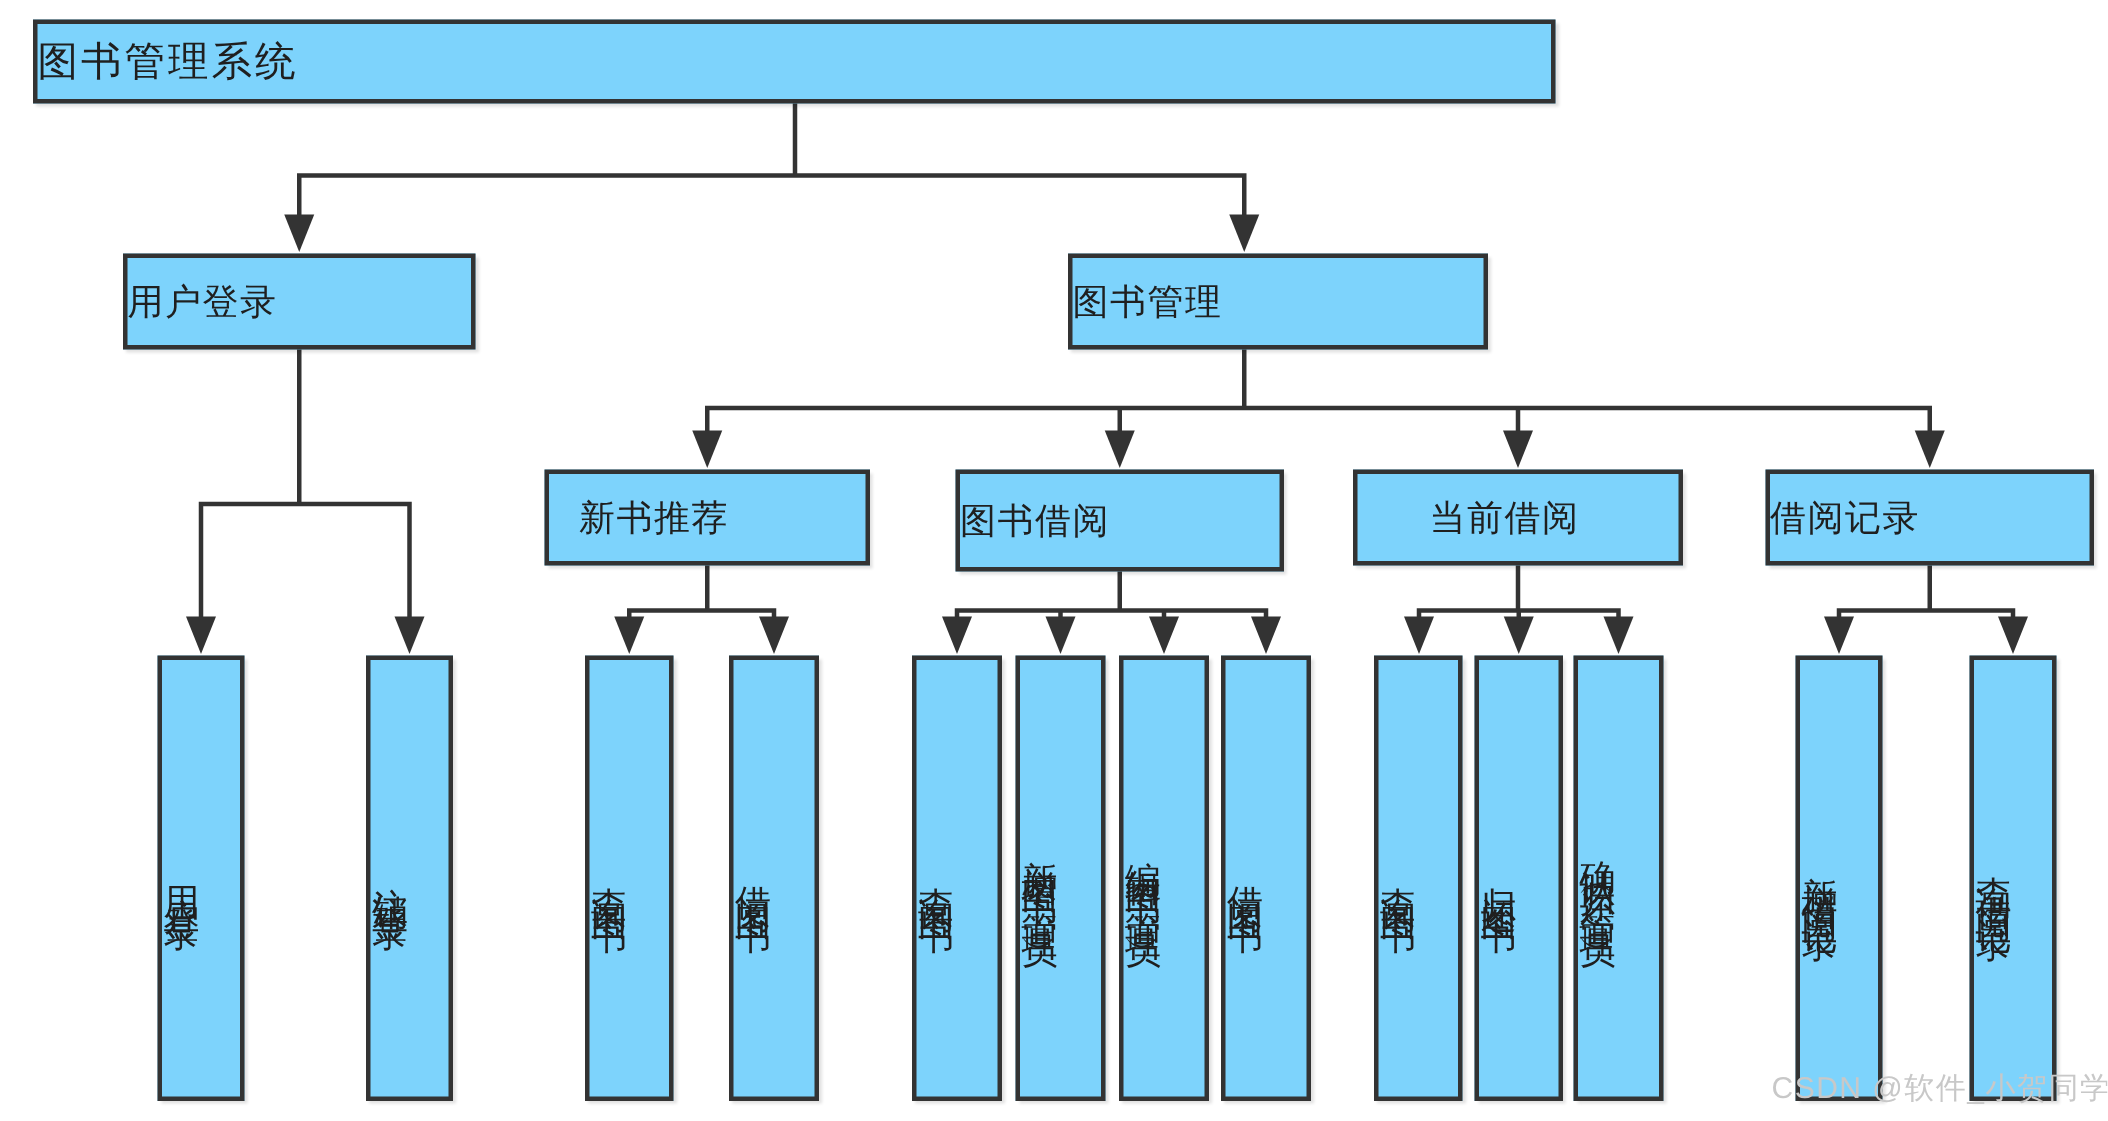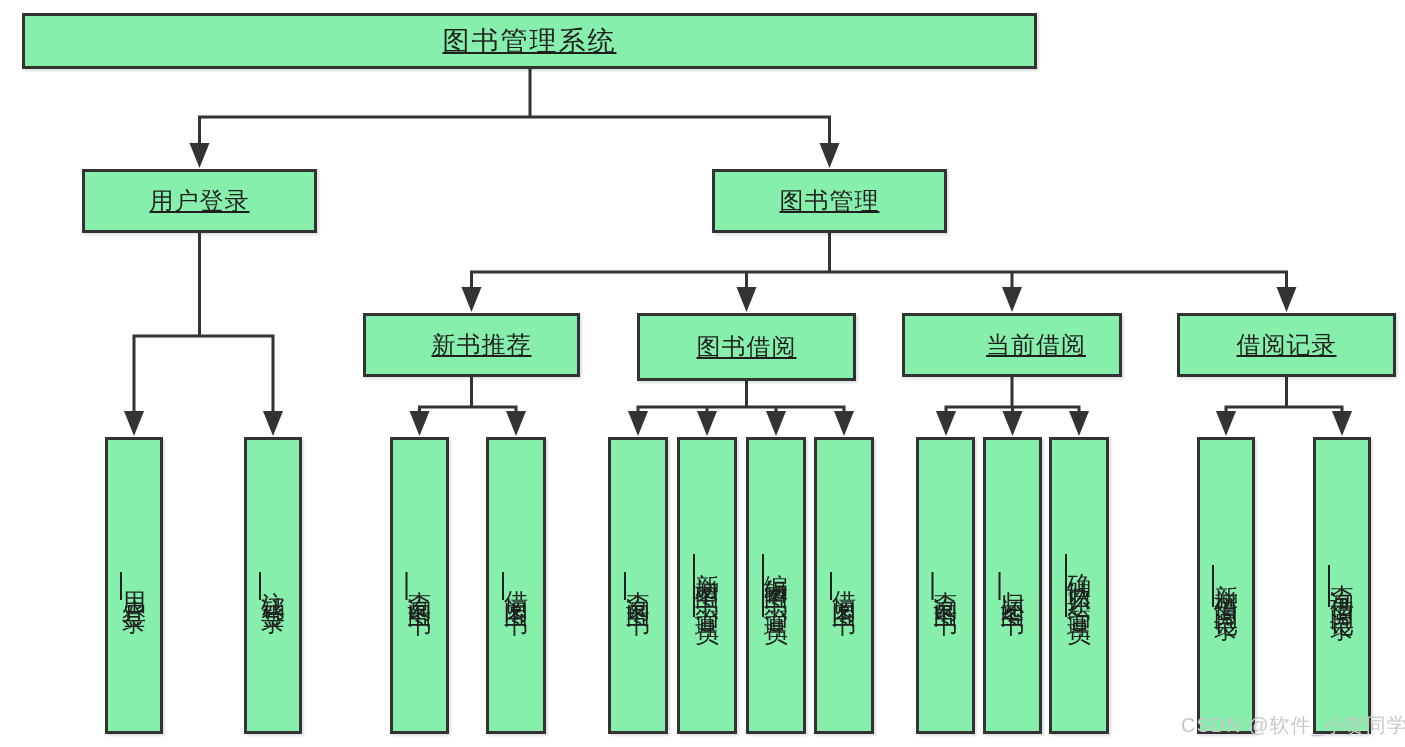--- a/index.html
+++ b/index.html
@@ -11,38 +11,37 @@
   html,body{margin:0;padding:0;background:var(--bg);}
   .canvas{
     position:relative;width:1405px;height:747px;background:var(--bg);
     overflow:hidden;
     font-family:"Liberation Sans","DejaVu Sans",sans-serif;
   }
   .connectors{position:absolute;left:0;top:0;z-index:1;}
   .connectors path{stroke:var(--line);stroke-width:3;fill:none;}
   .connectors polygon{fill:var(--line);stroke:none;}
   .box{
-    position:absolute;box-sizing:border-box;background:#86efac;
+    position:absolute;box-sizing:border-box;background:#7dd3fc;
     border:3px solid var(--line);
-    display:flex;align-items:center;justify-content:center;
+    display:flex;align-items:center;justify-content:flex-start;
     color:var(--text);z-index:2;
     box-shadow:2px 2px 2px rgba(0,0,0,0.12);
-    text-decoration:underline;
   }
   .h-box{font-size:24px;letter-spacing:1px;}
   .root-box{font-size:27px;letter-spacing:2px;}
   .v-box .vtext{
     writing-mode:vertical-rl;text-orientation:mixed;
     font-size:24px;line-height:1;letter-spacing:7px;
     color:var(--text);
   }
   
   .b-root{left:22px;top:13px;width:1015px;height:56px;}
   .b-l2a{left:82px;top:169px;width:235px;height:64px;}
-  .b-l2b{left:712px;top:169px;width:235px;height:64px;}
+  .b-l2b{left:712px;top:169px;width:280px;height:64px;}
   .b-l3a{left:363px;top:313px;width:217px;height:64px;padding-left:20px;}
   .b-l3b{left:637px;top:313px;width:219px;height:68px;}
   .b-l3c{left:902px;top:313px;width:220px;height:64px;padding-left:48px;}
   .b-l3d{left:1177px;top:313px;width:219px;height:64px;}
   .b-f1{left:105px;top:437px;width:58px;height:297px;}
   .b-f2{left:244px;top:437px;width:58px;height:297px;}
   .b-f3{left:390px;top:437px;width:59px;height:297px;}
   .b-f4{left:486px;top:437px;width:60px;height:297px;}
   .b-f5{left:608px;top:437px;width:60px;height:297px;}
   .b-f6{left:677px;top:437px;width:60px;height:297px;}

